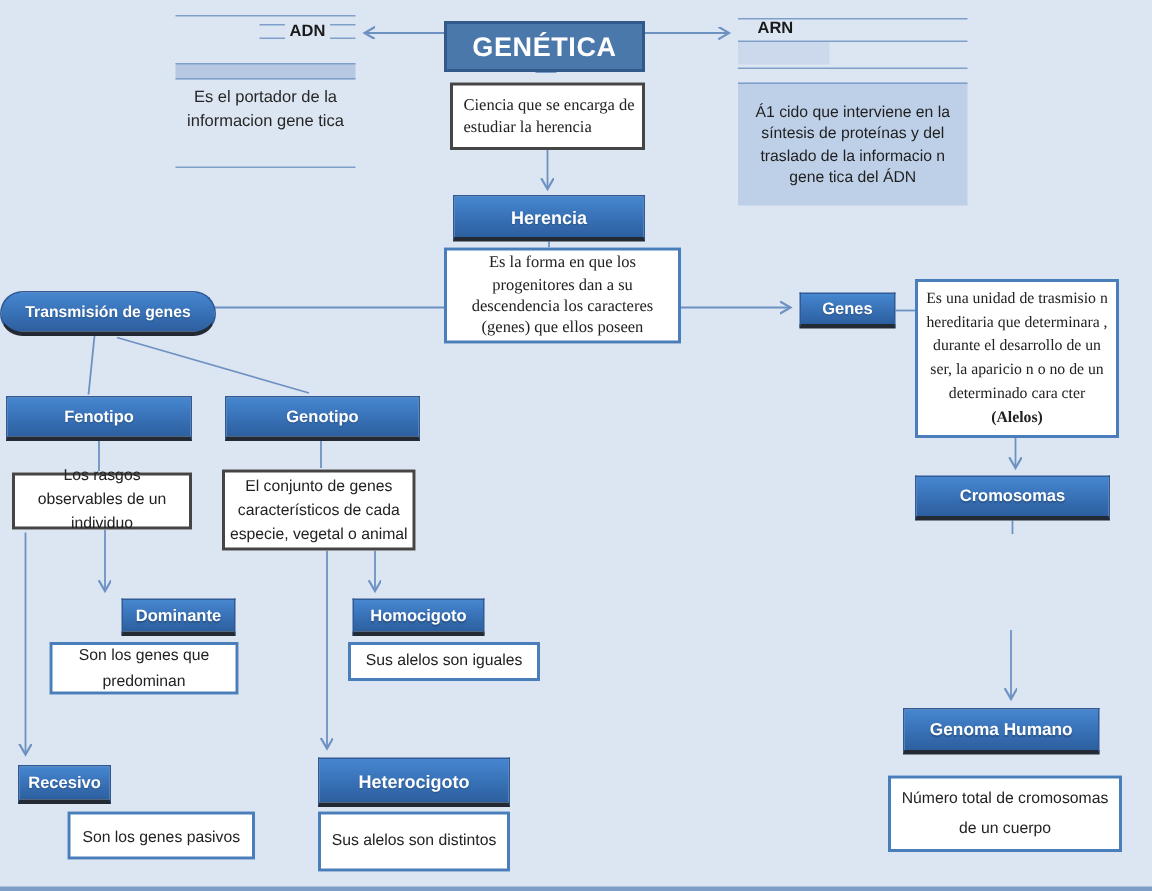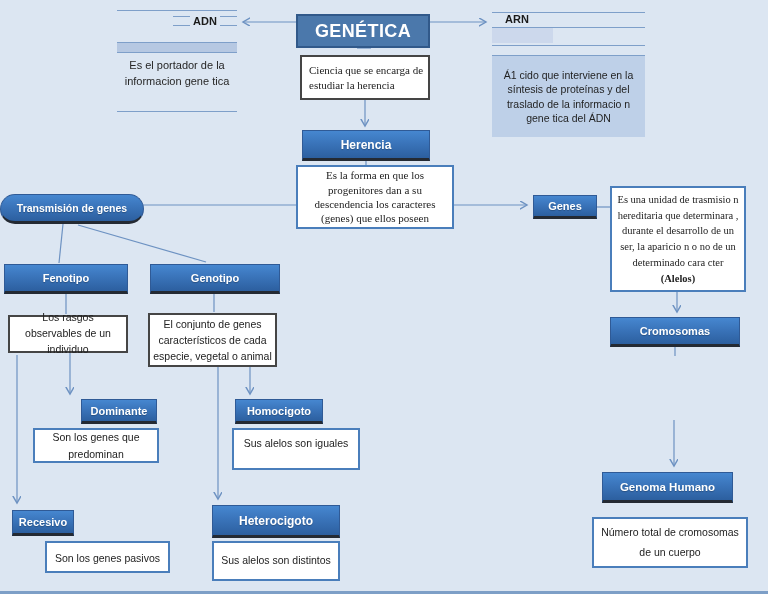--- a/index.html
+++ b/index.html
@@ -92,21 +92,21 @@
   <div class="abs lbl" style="left:4px;top:264px;width:124px;height:30px;">Fenotipo</div>
   <div class="abs lbl" style="left:150px;top:264px;width:130px;height:30px;">Genotipo</div>
 
   <div class="abs wbox bd-dark" style="left:8px;top:315px;width:120px;height:38px;line-height:1.5;">Los rasgos observables de un individuo</div>
   <div class="abs wbox bd-dark" style="left:148px;top:313px;width:129px;height:54px;line-height:1.55;">El conjunto de genes característicos de cada especie, vegetal o animal</div>
 
   <div class="abs lbl" style="left:34px;top:399px;width:76px;height:25px;margin-left:47px;">Dominante</div>
   <div class="abs wbox bd-blue" style="left:33px;top:428px;width:126px;height:35px;line-height:1.6;">Son los genes que predominan</div>
 
   <div class="abs lbl" style="left:235px;top:399px;width:88px;height:25px;">Homocigoto</div>
-  <div class="abs wbox bd-blue" style="left:232px;top:428px;width:128px;height:42px;justify-content:flex-end;padding-bottom:17px;">Sus alelos son iguales</div>
+  <div class="abs wbox bd-blue" style="left:232px;top:428px;width:128px;height:26px;justify-content:flex-end;padding-bottom:4px;">Sus alelos son iguales</div>
 
   <div class="abs lbl" style="left:12px;top:510px;width:62px;height:26px;">Recesivo</div>
   <div class="abs wbox bd-blue" style="left:45px;top:541px;width:125px;height:32px;justify-content:flex-end;padding-bottom:5px;">Son los genes pasivos</div>
 
   <div class="abs lbl" style="left:212px;top:505px;width:128px;height:33px;font-size:12px;">Heterocigoto</div>
   <div class="abs wbox bd-blue" style="left:212px;top:541px;width:128px;height:40px;">Sus alelos son distintos</div>
 
   <div class="abs lbl" style="left:533px;top:195px;width:64px;height:24px;">Genes</div>
   <div class="abs wbox bd-blue serif" style="left:610px;top:186px;width:136px;height:106px;font-size:10.5px;line-height:1.5;">
     <span>Es una unidad de trasmisio n hereditaria que determinara , durante el desarrollo de un ser, la aparicio n o no de un determinado cara cter</span>

